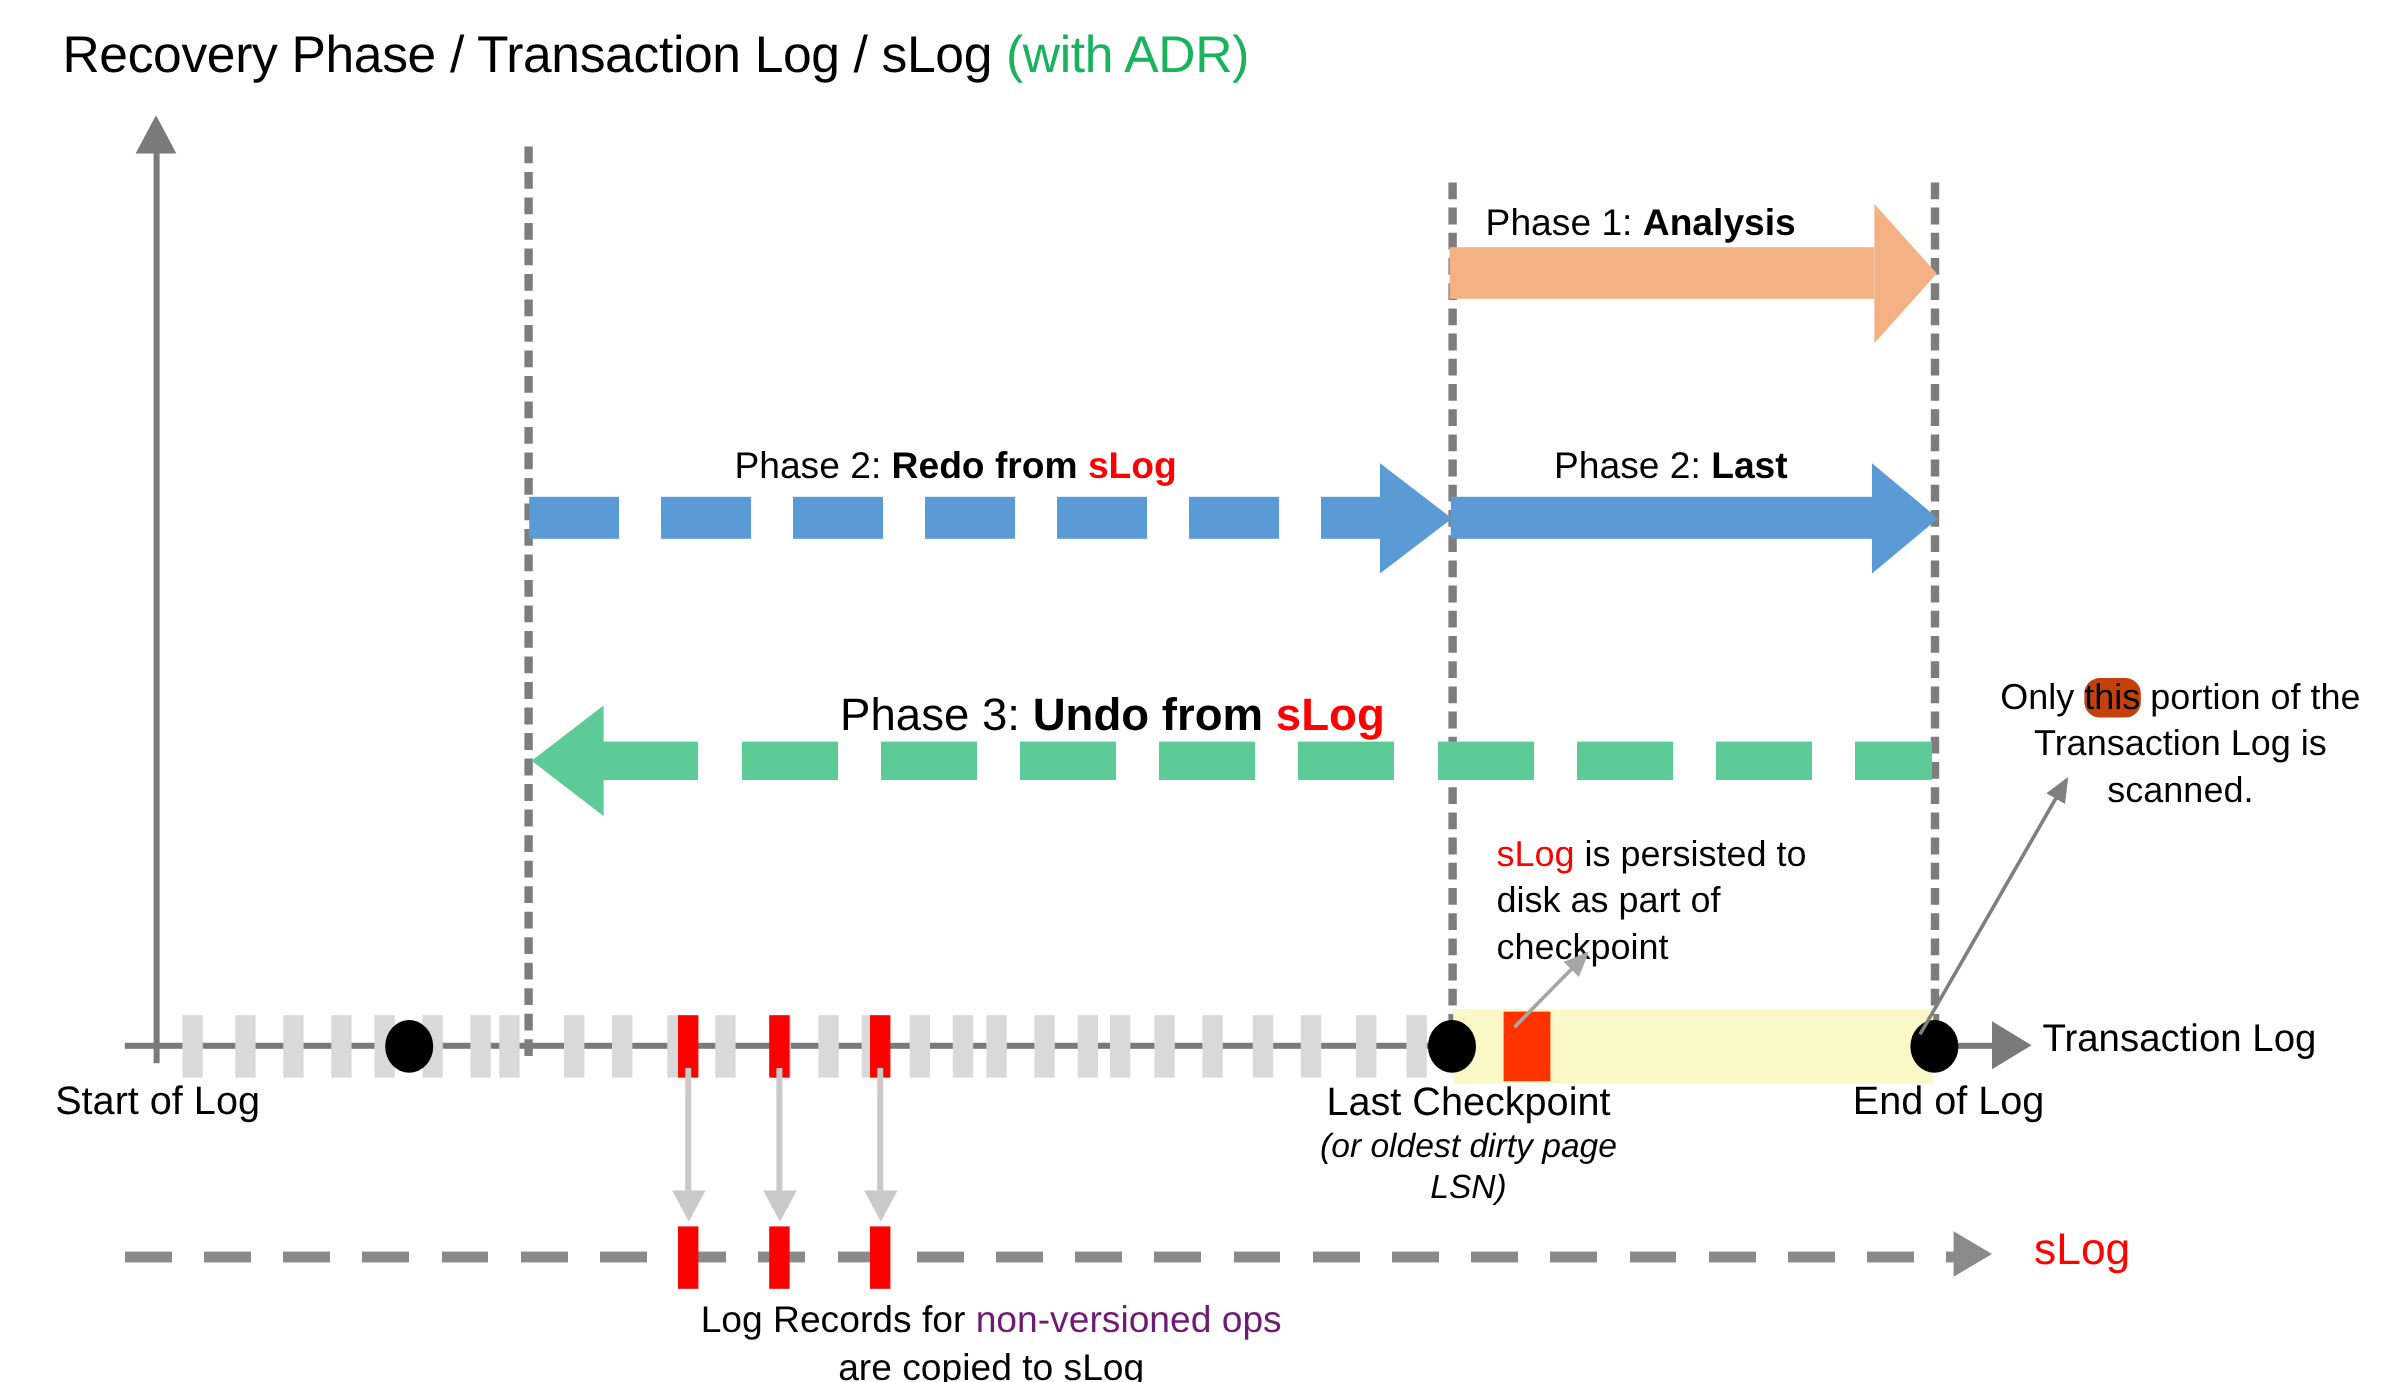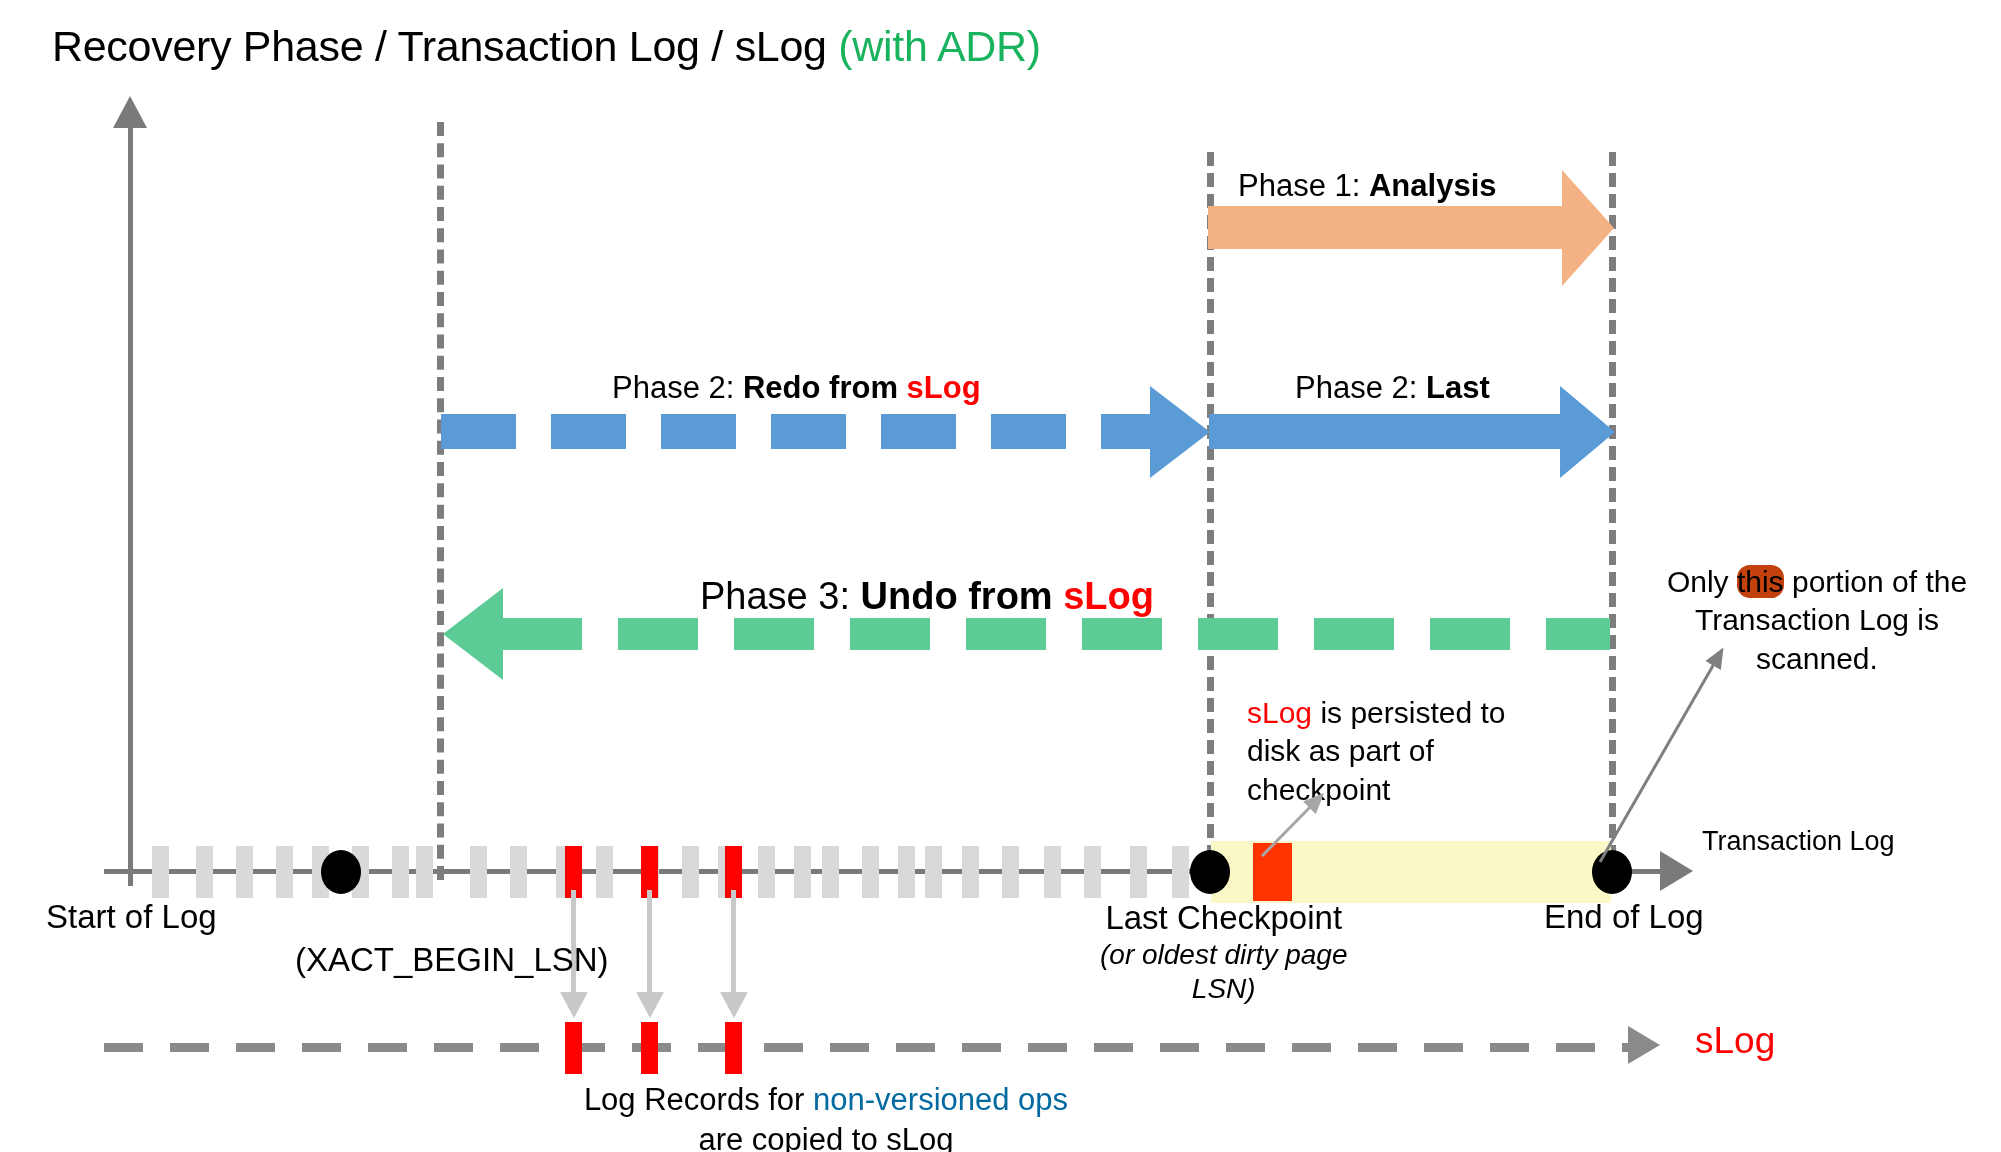--- a/index.html
+++ b/index.html
@@ -90,29 +90,29 @@
       border-left:14px solid transparent;border-right:14px solid transparent;
       border-top:26px solid #c9c9c9;}
 
   
   .lbl{position:absolute;font-size:33px;text-align:center;white-space:nowrap;}
   #lbl-start{left:46px;top:898px;}
   #lbl-oldest{left:295px;top:898px;line-height:1.25;}
   #lbl-checkpoint{left:1100px;top:898px;line-height:1.22;}
   #lbl-checkpoint .sub{font-size:28px;font-style:italic;display:block;}
   #lbl-endlog{left:1544px;top:898px;}
-  #lbl-translog{left:1702px;top:826px;font-size:27px;}
+  #lbl-translog{left:1702px;top:847px;font-size:32px;}
 
   
   #ann-slogpersist{left:1247px;top:694px;font-size:30px;text-align:left;line-height:1.28;width:270px;}
   #ann-slogpersist .red{color:#fe0000;}
   #ann-scan{left:1641px;top:563px;font-size:30px;text-align:center;line-height:1.28;width:352px;}
   #ann-scan .hl{background:#c2410c;border-radius:13px;}
   #ann-copy{left:566px;top:1080px;font-size:31px;text-align:center;line-height:1.3;width:520px;}
-  #ann-copy .red{color:#0369a1;}
+  #ann-copy .red{color:#701a75;}
 
   
   #leaders{position:absolute;left:0;top:0;width:2001px;height:1152px;pointer-events:none;}
 </style>
 </head>
 <body>
 
 <div class="abs" id="title"><span>Recovery Phase / Transaction Log / sLog </span><span class="adr">(with ADR)</span></div>
 
 <div class="abs vaxis-line"></div>
@@ -194,21 +194,20 @@
     <div class="copy-head" style="left: 560px;"></div>
     <div class="copy-arrow" style="left: 647px;"></div>
     <div class="copy-head" style="left: 636px;"></div>
     <div class="copy-arrow" style="left: 731px;"></div>
     <div class="copy-head" style="left: 720px;"></div>
   </div>
 
 <div class="lbl" id="lbl-start">Start of Log</div>
 <div class="lbl" id="lbl-oldest">
   <br>
-  <span>(XACT_BEGIN_LSN)</span>
 </div>
 <div class="lbl" id="lbl-checkpoint">
   <span>Last Checkpoint</span>
   <span class="sub">(or oldest dirty page</span>
   <span class="sub">LSN)</span>
 </div>
 <div class="lbl" id="lbl-endlog">End of Log</div>
 <div class="lbl" id="lbl-translog">Transaction Log</div>
 
 <div class="abs" id="ann-slogpersist"><span class="red">sLog</span><span> is persisted to disk as part of checkpoint</span></div>

